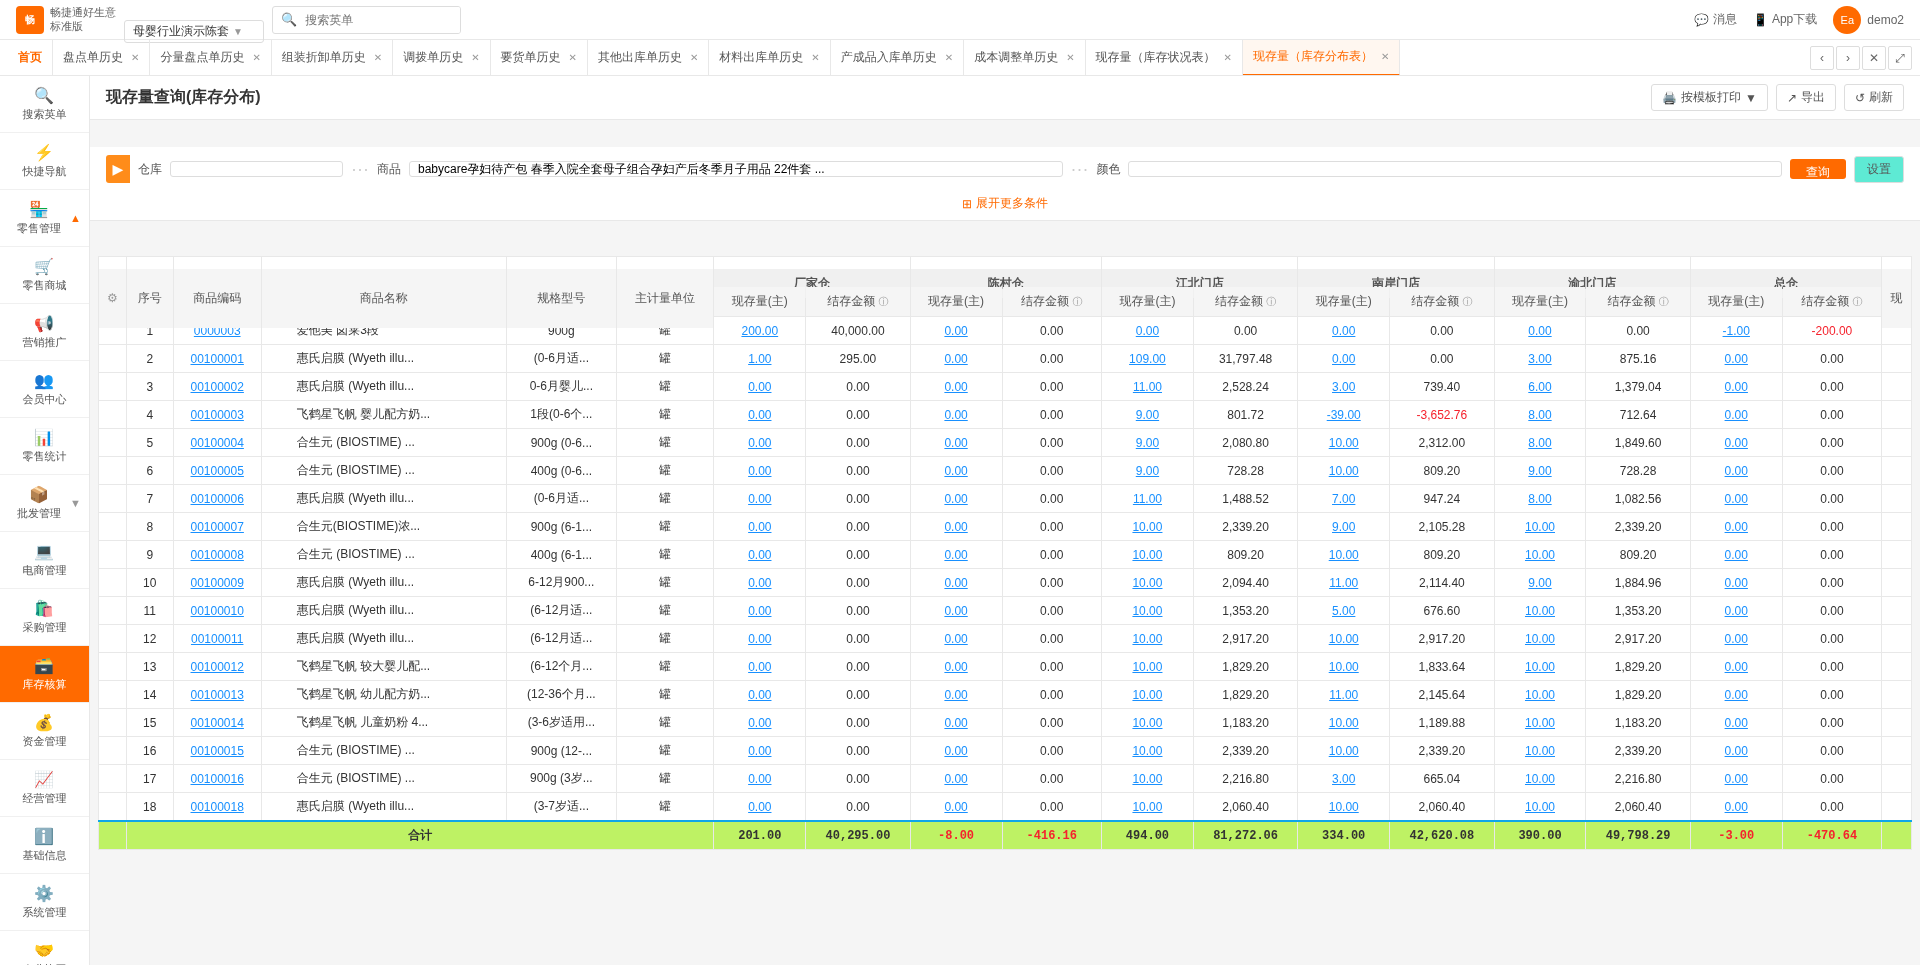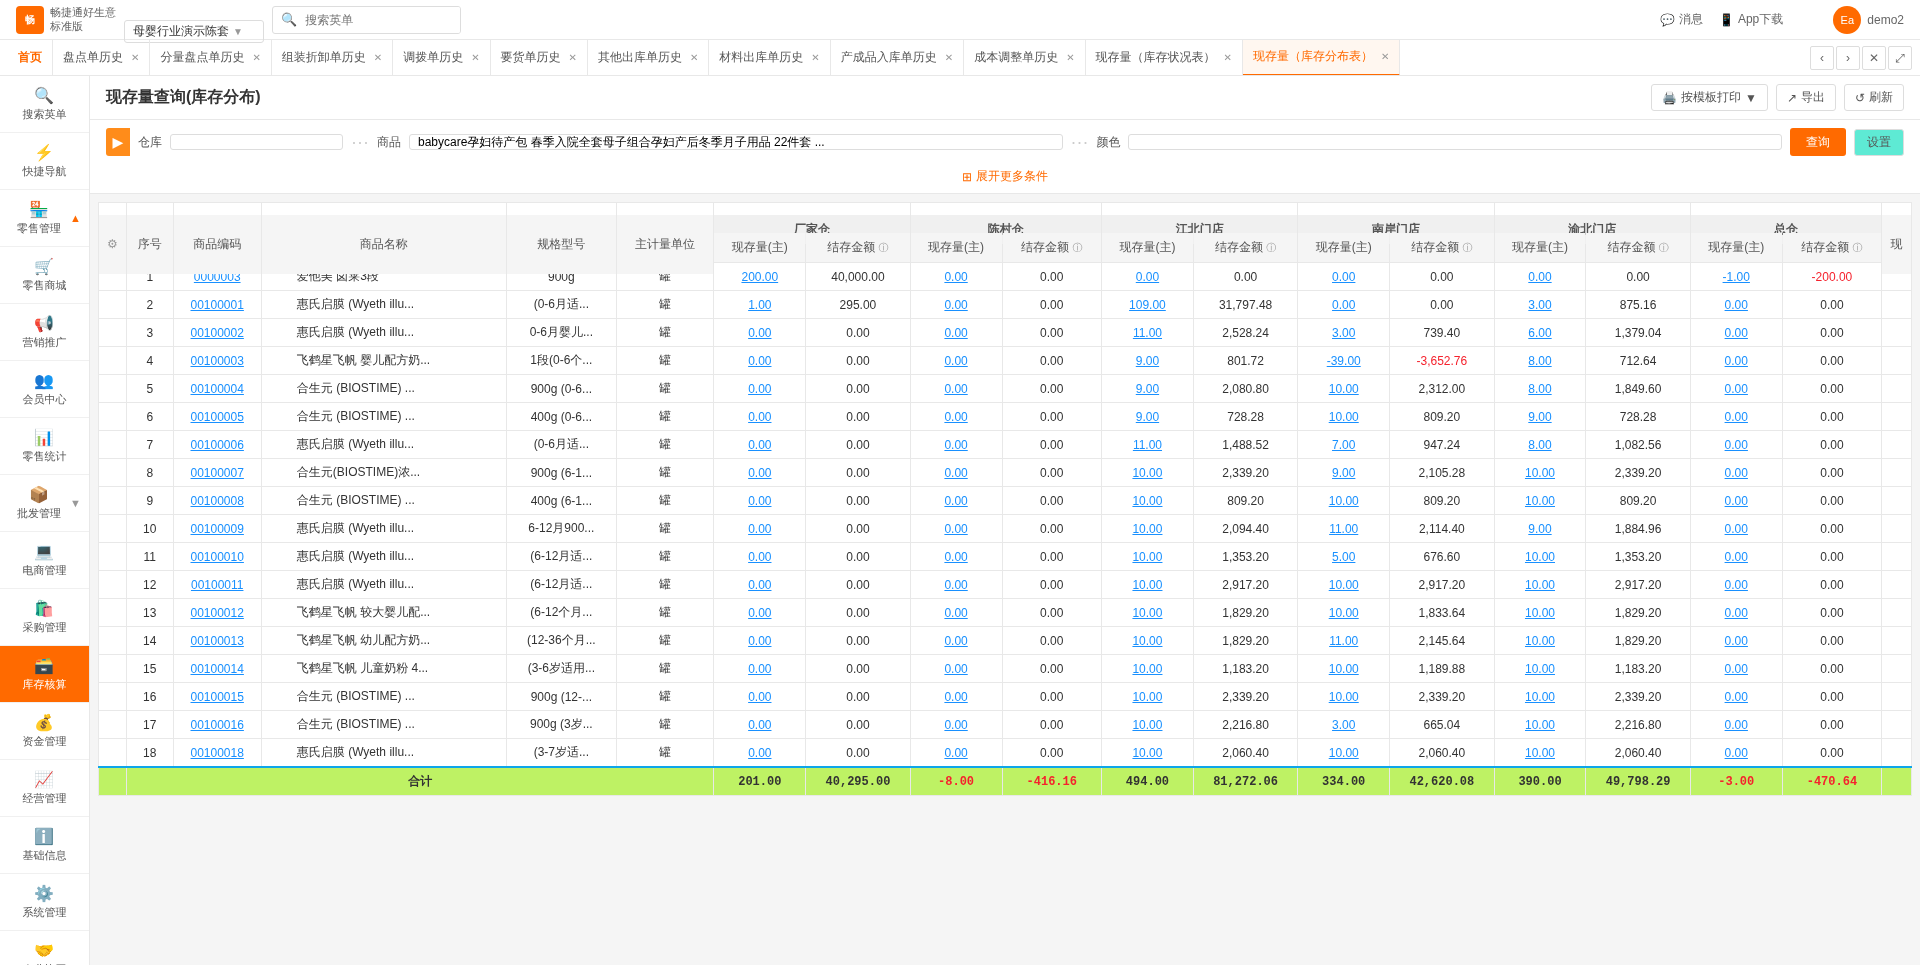--- a/index.html
+++ b/index.html
@@ -29,37 +29,37 @@
 
     
     .sidebar { width: 90px; background: #fff; border-right: 1px solid #e8e8e8; overflow-y: auto; flex-shrink: 0; }
     .sidebar-item { padding: 10px 4px; text-align: center; cursor: pointer; color: #555; font-size: 11px; border-bottom: 1px solid #f0f0f0; transition: all 0.2s; }
     .sidebar-item.active { color: #fff; background: #ff6a00; }
     .sidebar-item .s-icon { font-size: 16px; margin-bottom: 2px; display: block; }
     .sidebar-item.has-sub { display: flex; justify-content: space-between; align-items: center; padding: 10px 8px; }
     .sidebar-item.has-sub .label-area { display: flex; flex-direction: column; align-items: center; flex: 1; }
 
     
-    .content { flex: 1; overflow: hidden; background: #f5f5f5; display: flex; flex-direction: column; }
+    .content { flex: 1; overflow: hidden; background: #f5f5f5; display: flex; flex-direction: column; gap: 27px; }
 
     
     .page-header { background: #fff; padding: 8px 16px; display: flex; align-items: center; justify-content: space-between; border-bottom: 1px solid #e8e8e8; }
     .page-title { font-size: 16px; font-weight: bold; color: #333; }
     .page-actions { display: flex; gap: 8px; }
     .btn-action { display: flex; align-items: center; gap: 4px; padding: 4px 10px; border: 1px solid #ddd; border-radius: 3px; cursor: pointer; font-size: 12px; color: #555; background: #fff; }
     .btn-secondary { background: #5eead4; color: #555; border: 1px solid #ddd; border-radius: 3px; padding: 4px 12px; cursor: pointer; font-size: 12px; }
 
     
     .filter-bar { background: #fff; padding: 8px 16px; border-bottom: 1px solid #e8e8e8; display: flex; align-items: center; gap: 8px; flex-wrap: wrap; }
     .filter-row { display: flex; align-items: center; gap: 8px; width: 100%; }
     .filter-label { color: #555; white-space: nowrap; font-size: 12px; }
     .filter-input { height: 16px; border: 1px solid #ddd; border-radius: 3px; padding: 0 8px; font-size: 12px; min-width: 120px; }
     .filter-input-long { min-width: 320px; flex: 1; }
     .filter-expand { display: flex; align-items: center; gap: 4px; color: #ff6a00; cursor: pointer; font-size: 12px; justify-content: center; width: 100%; padding: 4px 0 0; }
-    .orange-btn { background: #ff6a00; color: #fff; border: none; border-radius: 3px; padding: 5px 16px; cursor: pointer; font-size: 12px; height: 28px; }
+    .orange-btn { background: #ff6a00; color: #fff; border: none; border-radius: 3px; padding: 5px 16px; cursor: pointer; font-size: 12px; height: 20px; }
     .collapse-btn { width: 24px; height: 28px; background: #ff8c1a; color: #fff; border: none; border-radius: 3px 0 0 3px; cursor: pointer; display: flex; align-items: center; justify-content: center; font-size: 14px; }
 
     
     .table-container { flex: 1; overflow: auto; padding: 8px; }
     .data-table { width: 100%; border-collapse: collapse; background: #fff; font-size: 12px; }
     .data-table th { background: #f5f5f5; padding: 6px 4px; text-align: center; border: 1px solid #e8e8e8; color: #555; font-weight: normal; white-space: nowrap; position: sticky; top: 12px; z-index: 2; }
     .data-table th.group-header { background: #f0f0f0; font-weight: bold; }
     .data-table td { padding: 5px 4px; border: 1px solid #e8e8e8; text-align: center; white-space: nowrap; color: #333; }
     .data-table td.text-left { text-align: left; padding-left: 35px; }
     .data-table td a, .data-table td .link { color: #1890ff; text-decoration: underline; cursor: pointer; }
@@ -100,21 +100,21 @@
   </div>
   <div class="top-bar-right">
     <span>
       <span>💬</span>
       <span>消息</span>
     </span>
     <span>
       <span>📱</span>
       <span>App下载</span>
     </span>
-    <span style="display:flex;align-items:center;gap:6px;margin-left:34px;">
+    <span style="display:flex;align-items:center;gap:6px;">
       <div class="avatar">Ea</div>
       <span>demo2</span>
     </span>
   </div>
 </div>
 
 <div class="nav-tabs">
   <div class="nav-tab home">
     <span>首页</span>
   </div>

